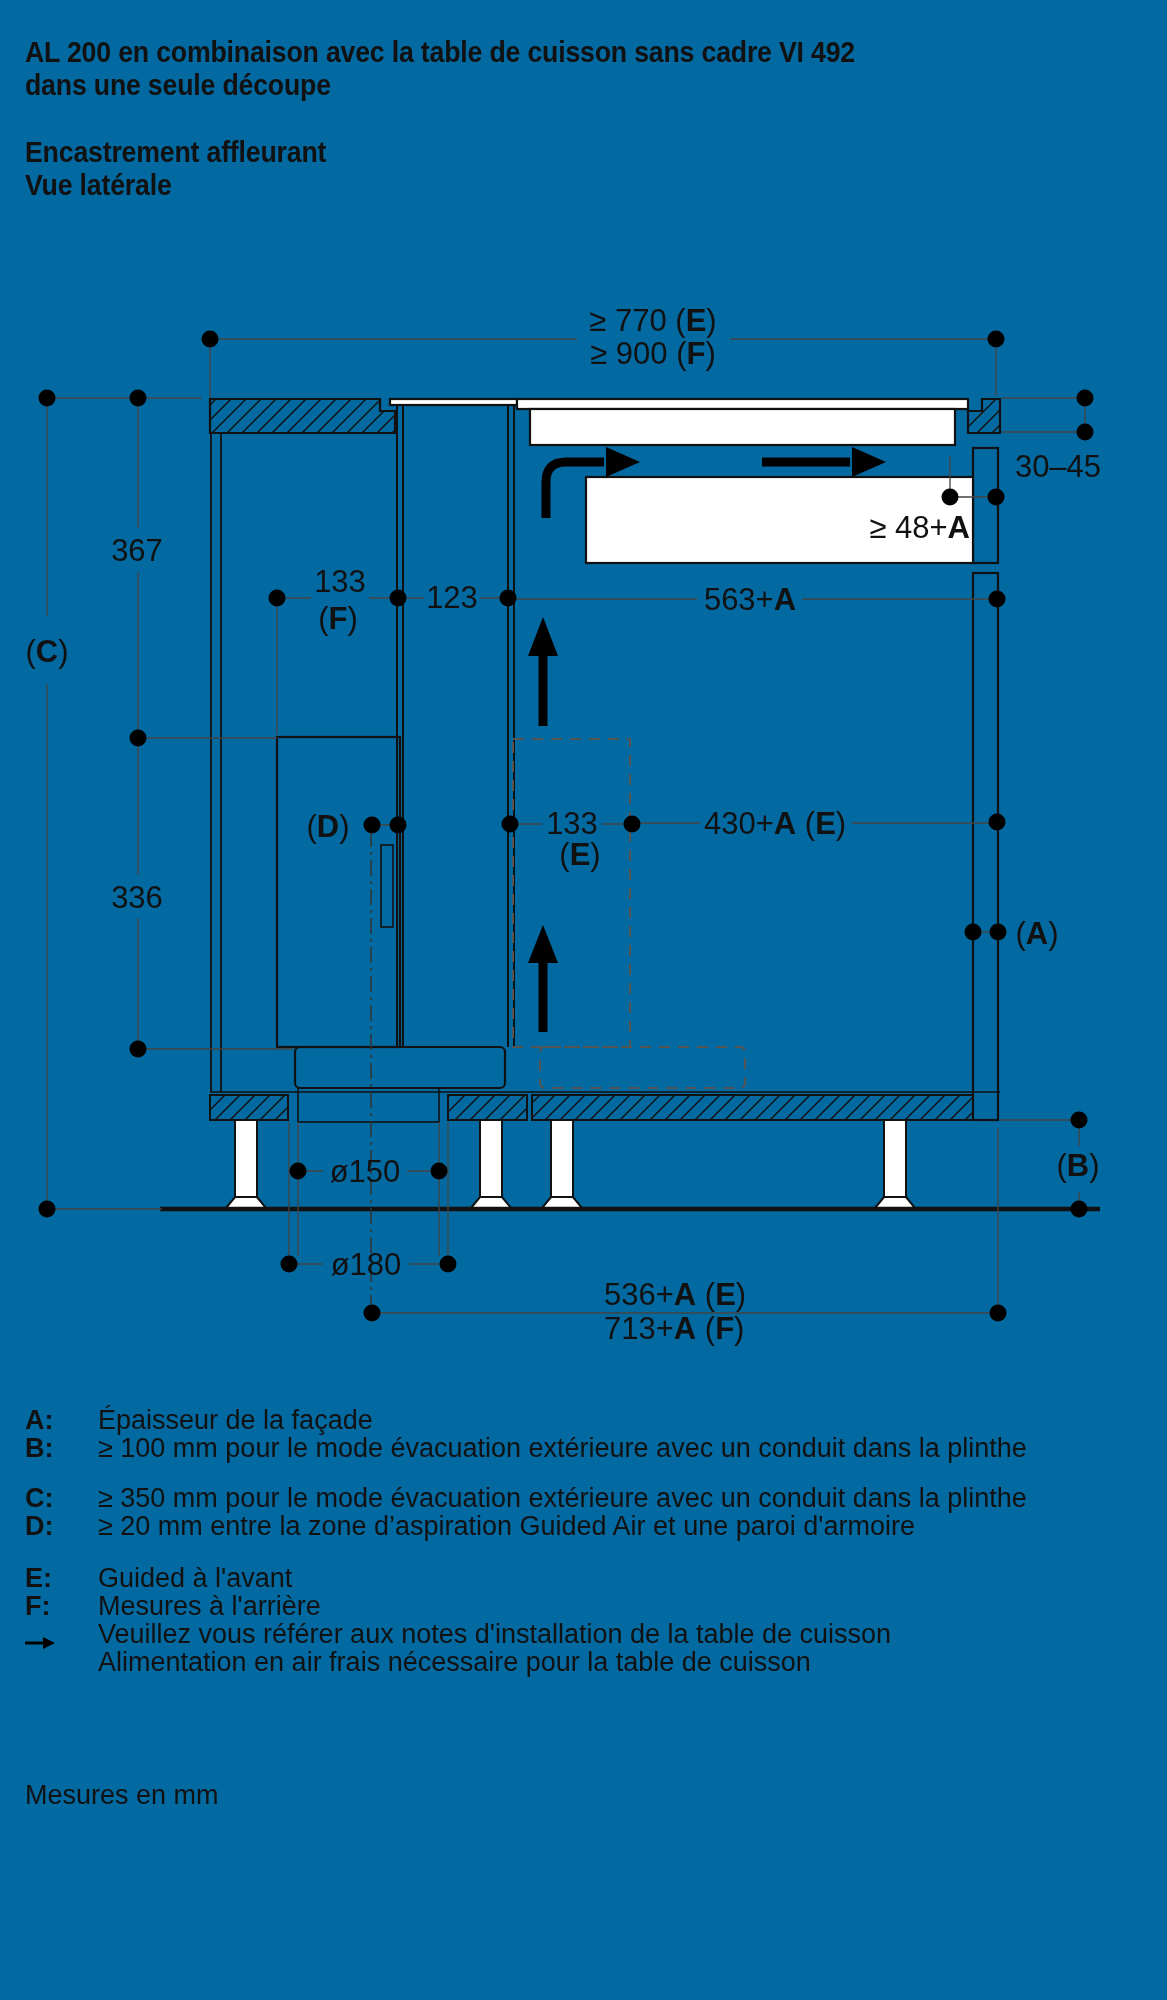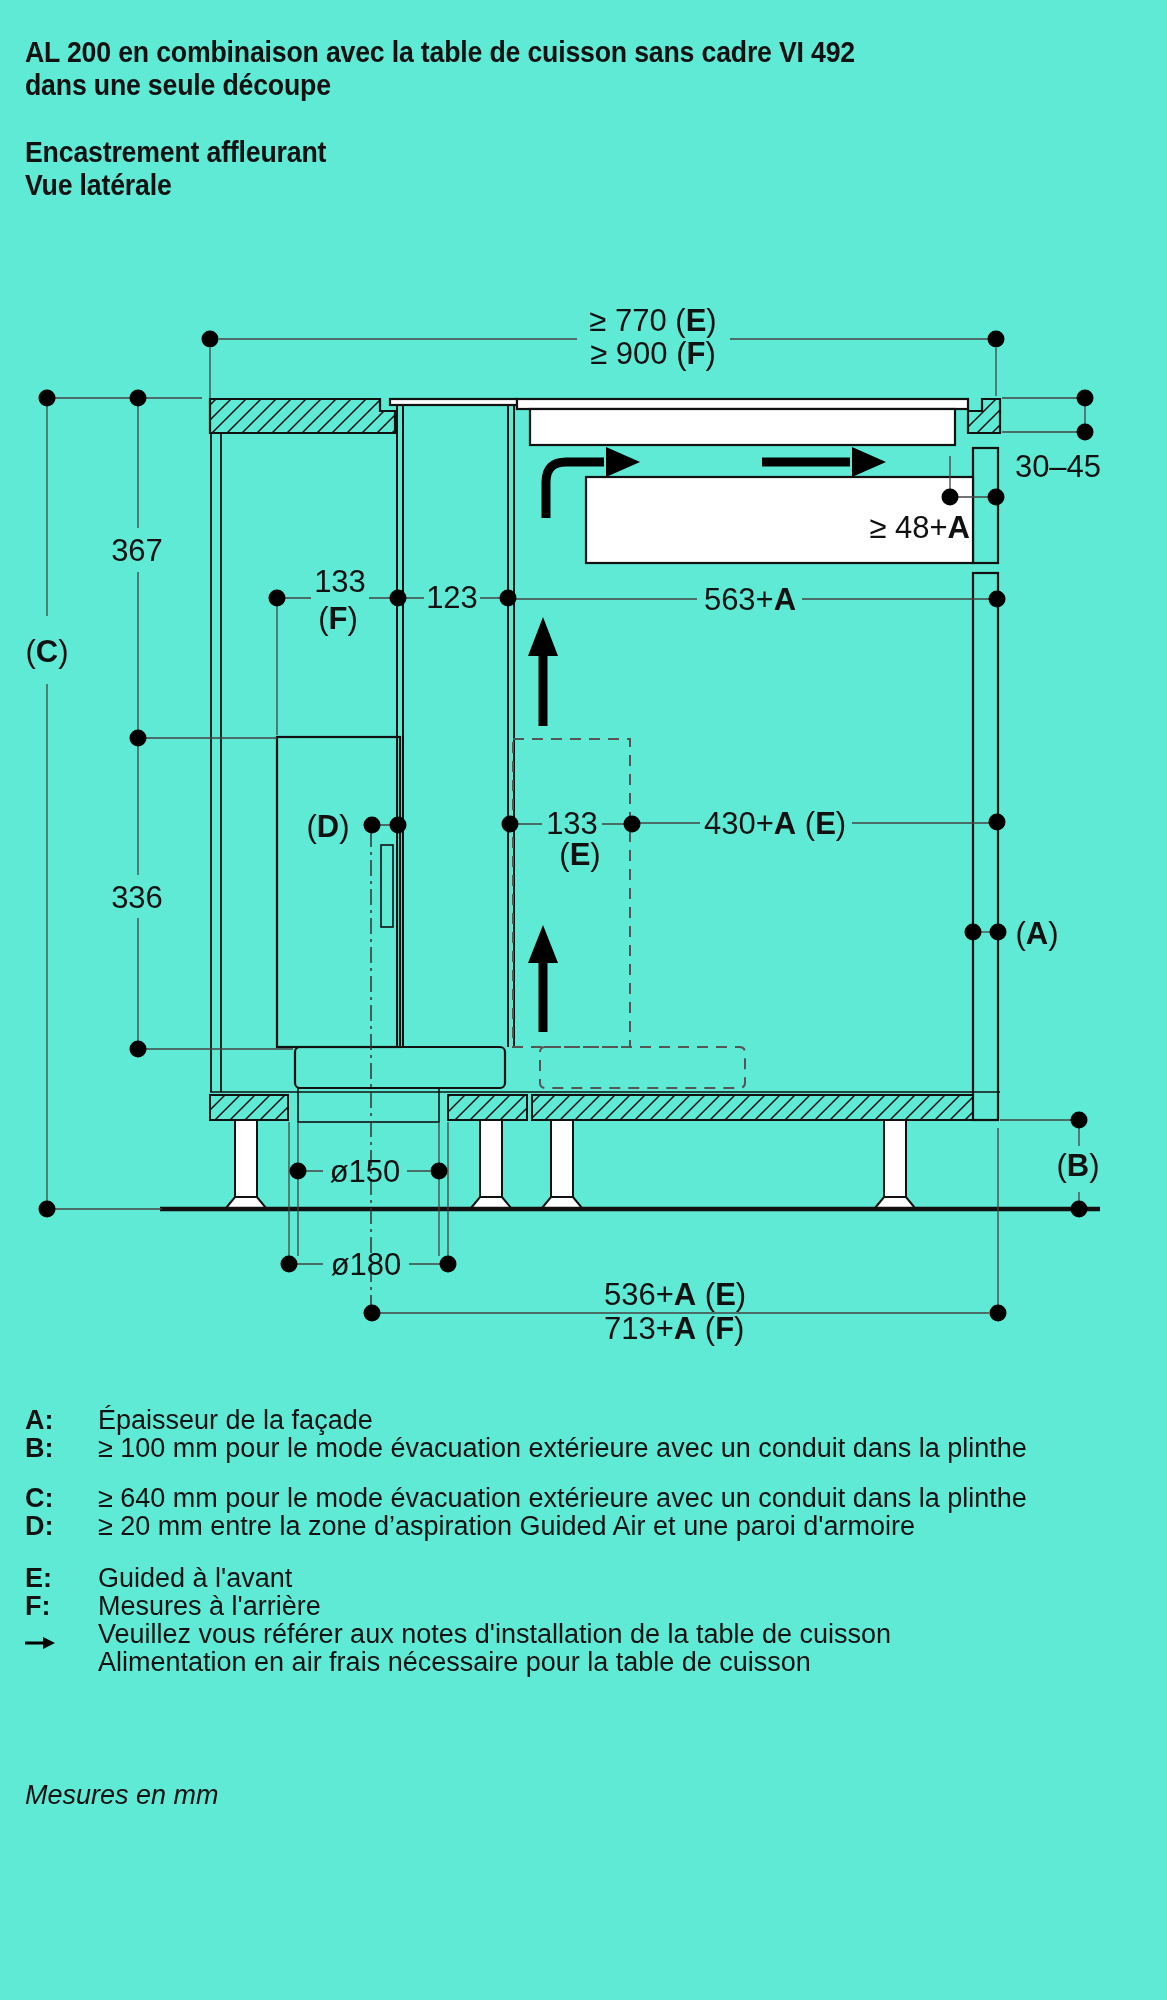--- a/index.html
+++ b/index.html
@@ -1,31 +1,31 @@
 <!DOCTYPE html>
 <html><head>
 <meta charset="utf-8">
 <style>
   html,body{margin:0;padding:0;background:#ffffff;}
-  #page{position:relative;width:1167px;height:2000px;background:#5eead4;overflow:hidden;
+  #page{position:relative;width:1167px;height:2000px;background:#0369a1;overflow:hidden;
         font-family:"Liberation Sans",sans-serif;color:#111;}
   .title{position:absolute;left:25px;top:36px;font-size:29px;font-weight:bold;
          line-height:33px;transform:scaleX(0.92);transform-origin:left top;letter-spacing:-0.2px;}
   .subtitle{position:absolute;left:25px;top:136px;font-size:29px;font-weight:bold;
          line-height:33px;transform:scaleX(0.92);transform-origin:left top;letter-spacing:-0.2px;}
   svg text{font-family:"Liberation Sans",sans-serif;font-size:31px;fill:#111;}
   svg .b{font-weight:bold;}
   .legend{position:absolute;left:25px;top:1406px;width:1120px;font-size:27px;line-height:28px;}
   .lrow{display:flex;align-items:flex-start;}
   .lkey{flex:0 0 33px;font-weight:bold;}
   .ltxt{flex:1;margin-left:40px;}
   .gap22{margin-top:22px;}
   .gap24{margin-top:24px;}
   .arrowcell{flex:0 0 33px;padding-top:7px;}
-  .footer{position:absolute;left:25px;top:1780px;font-size:27px;font-style:italic;}
+  .footer{position:absolute;left:25px;top:1780px;font-size:27px;}
   .bline{display:block;}
 </style>
 </head>
 <body>
 
 <div id="page">
 
   <div class="title">
     <span class="bline">AL 200 en combinaison avec la table de cuisson sans cadre VI 492</span>
     <span class="bline">dans une seule découpe</span>
@@ -205,21 +205,21 @@
       <span class="ltxt">Épaisseur de la façade</span>
     </div>
     <div class="lrow">
       <span class="lkey">B:</span>
       <span class="ltxt">
         <span class="bline">≥ 100 mm pour le mode évacuation extérieure avec un conduit dans la plinthe</span>
       </span>
     </div>
     <div class="lrow gap22">
       <span class="lkey">C:</span>
-      <span class="ltxt">≥ 640 mm pour le mode évacuation extérieure avec un conduit dans la plinthe</span>
+      <span class="ltxt">≥ 350 mm pour le mode évacuation extérieure avec un conduit dans la plinthe</span>
     </div>
     <div class="lrow">
       <span class="lkey">D:</span>
       <span class="ltxt">≥ 20 mm entre la zone d’aspiration Guided Air et une paroi d'armoire</span>
     </div>
     <div class="lrow gap24">
       <span class="lkey">E:</span>
       <span class="ltxt">Guided à l'avant</span>
     </div>
     <div class="lrow">

